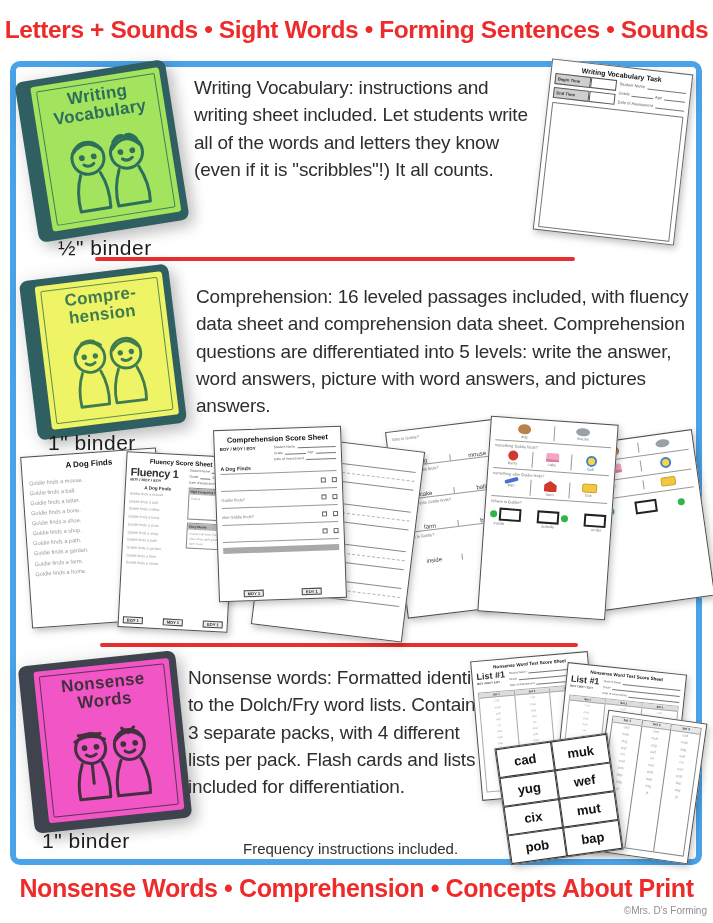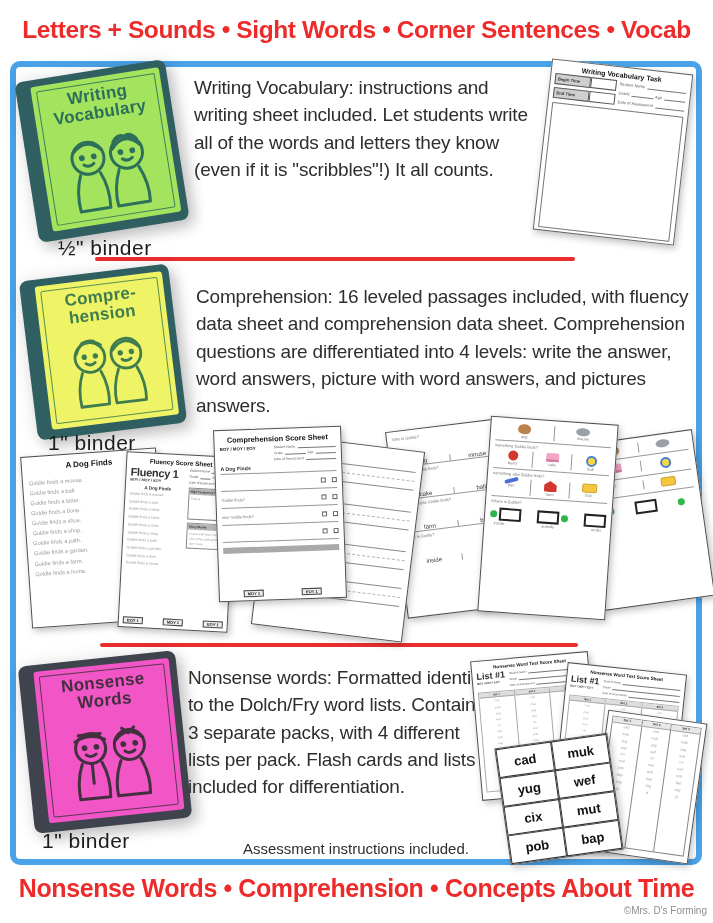--- a/index.html
+++ b/index.html
@@ -44,21 +44,21 @@
 .nch{background:#ddd;font-size:2.8px;font-weight:700;color:#333;border-bottom:.8px solid #aaa;line-height:1.6}
 .nwords{font-size:3px;color:#a8a8a8;line-height:2.05}
 .flgrid{display:grid;grid-template-columns:1fr 1fr;width:100%;height:100%}
 .flcell{border:1.2px solid #333;display:flex;align-items:center;justify-content:center;font-weight:700;font-size:13px;color:#111}
 .credit{font-size:10px;color:#8f8f8f}
 .rowflex{display:flex}
 </style>
 </head>
 <body>
 
-<div class="abs banner" style="top:16px;font-size:24.5px">Letters + Sounds • Sight Words • Corner Sentences • Vocab</div>
+<div class="abs banner" style="top:16px;font-size:24.5px">Letters + Sounds • Sight Words • Forming Sentences • Sounds</div>
 
 <div class="abs mainbox"></div>
 
 <div class="abs binder" style="left:26px;top:70px;width:152px;height:162px;background:#2f5f60;transform:rotate(-9deg)">
   <div class="cover" style="background:#a4e35e;color:#2c6f5a">
     <div class="btitle" style="width:112px">Writing Vocabulary</div>
     <svg class="kids" width="104" height="86" viewBox="0 0 104 86" fill="none" stroke="currentColor" stroke-width="3" stroke-linecap="round">
       <circle cx="33" cy="30" r="16"></circle>
         <path d="M19 23 q14 -14 28 0"></path>
       <circle cx="27" cy="29" r="1.4" fill="currentColor"></circle>
@@ -127,21 +127,21 @@
         <path d="M58 25 q14 -16 28 -1"></path>
       <circle cx="66" cy="29" r="1.4" fill="currentColor"></circle>
         <circle cx="78" cy="29" r="1.4" fill="currentColor"></circle>
       <path d="M67 36 q5 4 10 0"></path>
       <path d="M62 46 q-8 18 -6 36 M82 46 q8 18 6 36 M56 82 h32"></path>
     </svg>
   </div>
 </div>
 <div class="abs caption" style="left:48px;top:431px;z-index:5">1" binder</div>
 
-<div class="abs para" style="left:196px;top:283px;width:499px">Comprehension: 16 leveled passages included, with fluency data sheet and comprehension data sheet. Comprehension questions are differentiated into 4 levels: write the answer, word answers, picture with word answers, and pictures answers.</div>
+<div class="abs para" style="left:196px;top:283px;width:499px">Comprehension: 16 leveled passages included, with fluency data sheet and comprehension data sheet. Comprehension questions are differentiated into 5 levels: write the answer, word answers, picture with word answers, and pictures answers.</div>
 
 <div class="sheet" style="left:26px;top:452px;width:136px;height:172px;transform:rotate(-4deg);padding:6px;z-index:1">
   <div class="sh-title" style="font-size:8px">A Dog Finds</div>
   <div class="pre" style="font-size:5.6px;color:#9a9a9a;line-height:1.8;margin-top:6px">Goldie finds a mouse.
 Goldie finds a ball.
 Goldie finds a letter.
 Goldie finds a bone.
 Goldie finds a shoe.
 Goldie finds a shop.
 Goldie finds a path.
@@ -401,21 +401,21 @@
       <circle cx="66" cy="31" r="1.4" fill="currentColor"></circle>
         <circle cx="78" cy="31" r="1.4" fill="currentColor"></circle>
       <path d="M67 38 q5 4 10 0"></path>
       <path d="M62 47 q-8 17 -6 35 M82 47 q8 17 6 35 M56 82 h32"></path>
     </svg>
   </div>
 </div>
 <div class="abs caption" style="left:42px;top:829px">1" binder</div>
 
 <div class="abs para" style="left:188px;top:664px;width:308px">Nonsense words: Formatted identical to the Dolch/Fry word lists. Contains 3 separate packs, with 4 different lists per pack. Flash cards and lists included for differentiation.</div>
-<div class="abs" style="left:243px;top:840px;font-size:15px;color:#2e2e2e">Assessment instructions included.</div>
+<div class="abs" style="left:243px;top:840px;font-size:15px;color:#2e2e2e">Frequency instructions included.</div>
 
 <div class="sheet" style="left:476px;top:656px;width:118px;height:140px;transform:rotate(-5deg);padding:4px;z-index:1">
   <div class="sh-title" style="font-size:4.6px">Nonsense Word Test Score Sheet</div>
   <div class="rowflex" style="gap:4px;margin-top:1px">
     <div>
       <div style="font-weight:700;font-size:9px">List #1</div>
       <div style="font-size:2.8px;font-weight:700;color:#444">BOY / MOY / EOY</div>
     </div>
     <div style="flex:1;padding-top:2px">
       <div class="tfield" style="font-size:2.8px">
@@ -590,14 +590,14 @@
 cix
 mut
 pob
 bap
 zeg
 jit</div>
       </div>
   </div>
 </div>
 
-<div class="abs banner" style="top:874px;font-size:25px">Nonsense Words • Comprehension • Concepts About Time</div>
+<div class="abs banner" style="top:874px;font-size:25px">Nonsense Words • Comprehension • Concepts About Print</div>
 <div class="abs credit" style="right:6px;top:905px">©Mrs. D's Forming</div>
 
 </body></html>

